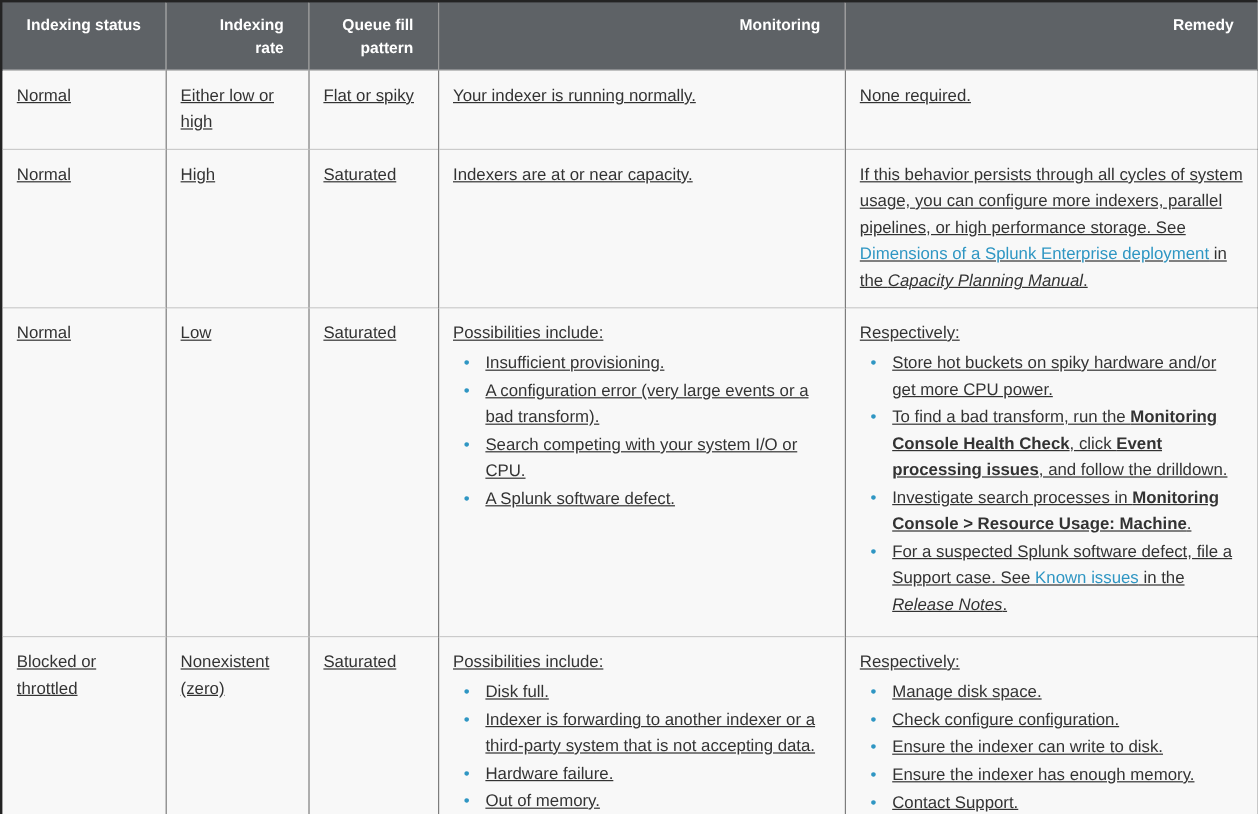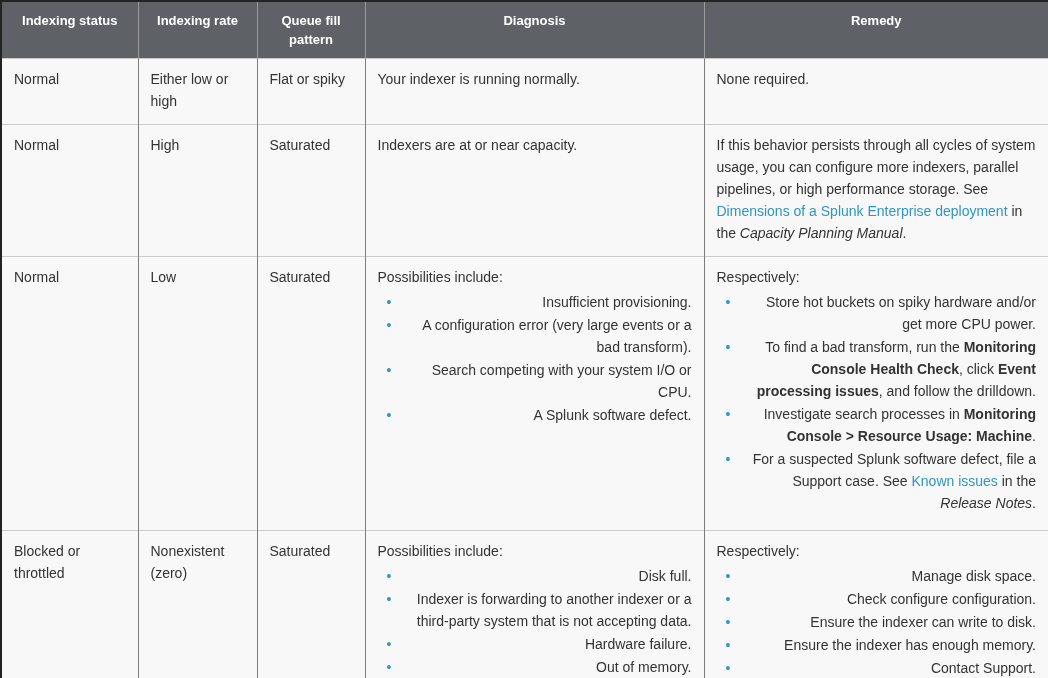--- a/index.html
+++ b/index.html
@@ -28,54 +28,54 @@
     border-left:2px solid var(--outer-border);
     border-right:2px solid var(--outer-border);
     border-top:2px solid var(--outer-border);
     border-bottom:3px solid var(--bottom-border);
   }
   th{
     background:var(--header-bg);
     color:var(--header-text);
     font-size:13px;
     font-weight:bold;
-    text-align:center;
+    text-align:right;
     vertical-align:top;
-    padding:9px 4px;
+    padding:9px 20px;
     border-right:1px solid #9b9b9b;
     height:48px;
     line-height:19px;
   }
   th:last-child{border-right:none;}
   td{
     background:var(--cell-bg);
     vertical-align:top;
     padding:9px 12px 12px 12px;
     border-right:1px solid var(--v-border);
     border-top:1px solid var(--h-border);
     line-height:22px;
+    text-decoration:underline;
   }
   td:last-child{border-right:none;}
   tr.row-1 td{height:60px;}
   tr.row-2 td{height:117px;}
   tr.row-3 td{height:274px;}
   tr.row-4 td{height:168px;}
   td a{color:var(--link);text-decoration:none;cursor:pointer;}
   td b{font-weight:bold;}
   td i{font-style:italic;}
   ul.bullets{
     list-style:none;
     margin:3px 0 0 0;
     padding:0;
   }
   ul.bullets li{
     position:relative;
     padding-left:27px;
     margin:1px 0;
-    text-align:right;
   }
   ul.bullets li::before{
     content:"\2022";
     color:var(--bullet);
     position:absolute;
     left:9px;
     top:0;
     font-size:14px;
   }
 </style>
@@ -88,21 +88,21 @@
     <col style="width:119px">
     <col style="width:108px">
     <col style="width:339px">
     <col style="width:345px">
   </colgroup>
   <thead>
     <tr>
       <th>Indexing status</th>
       <th>Indexing rate</th>
       <th>Queue fill pattern</th>
-      <th>Diagnosis</th>
+      <th>Monitoring</th>
       <th>Remedy</th>
     </tr>
   </thead>
   <tbody>
     <tr class="row-1">
       <td>Normal</td>
       <td>Either low or high</td>
       <td>Flat or spiky</td>
       <td>
           <div><span>Your indexer is running normally.</span></div>

